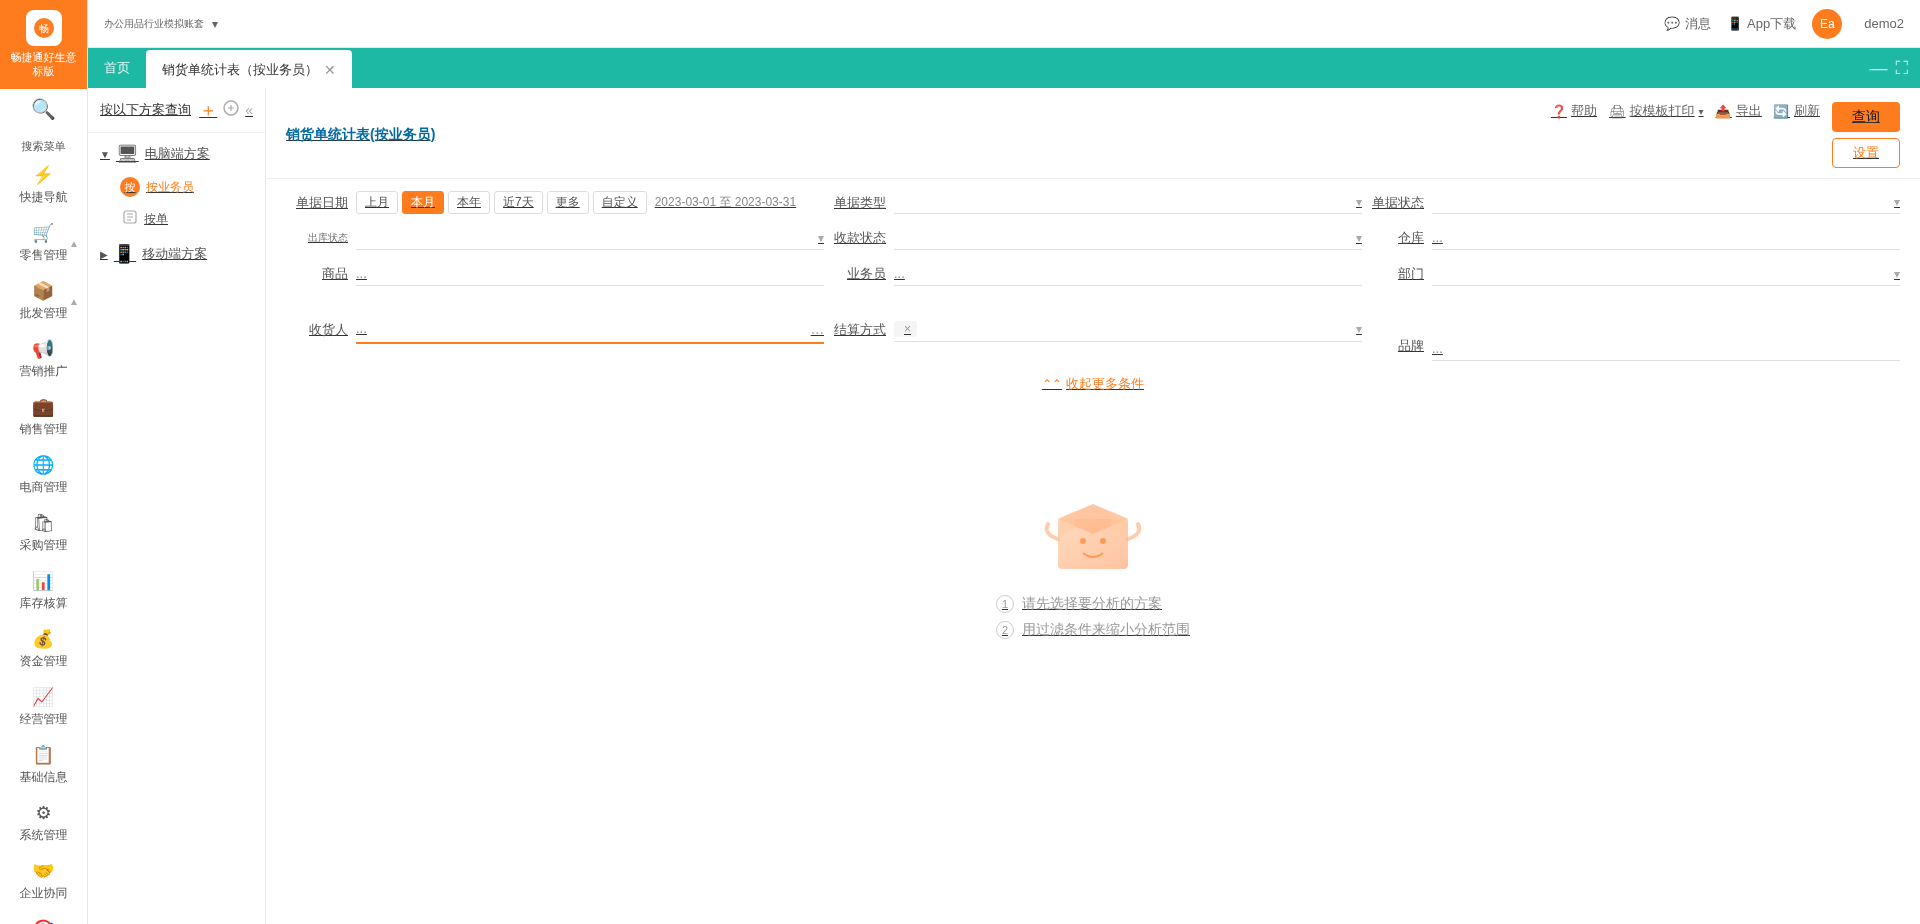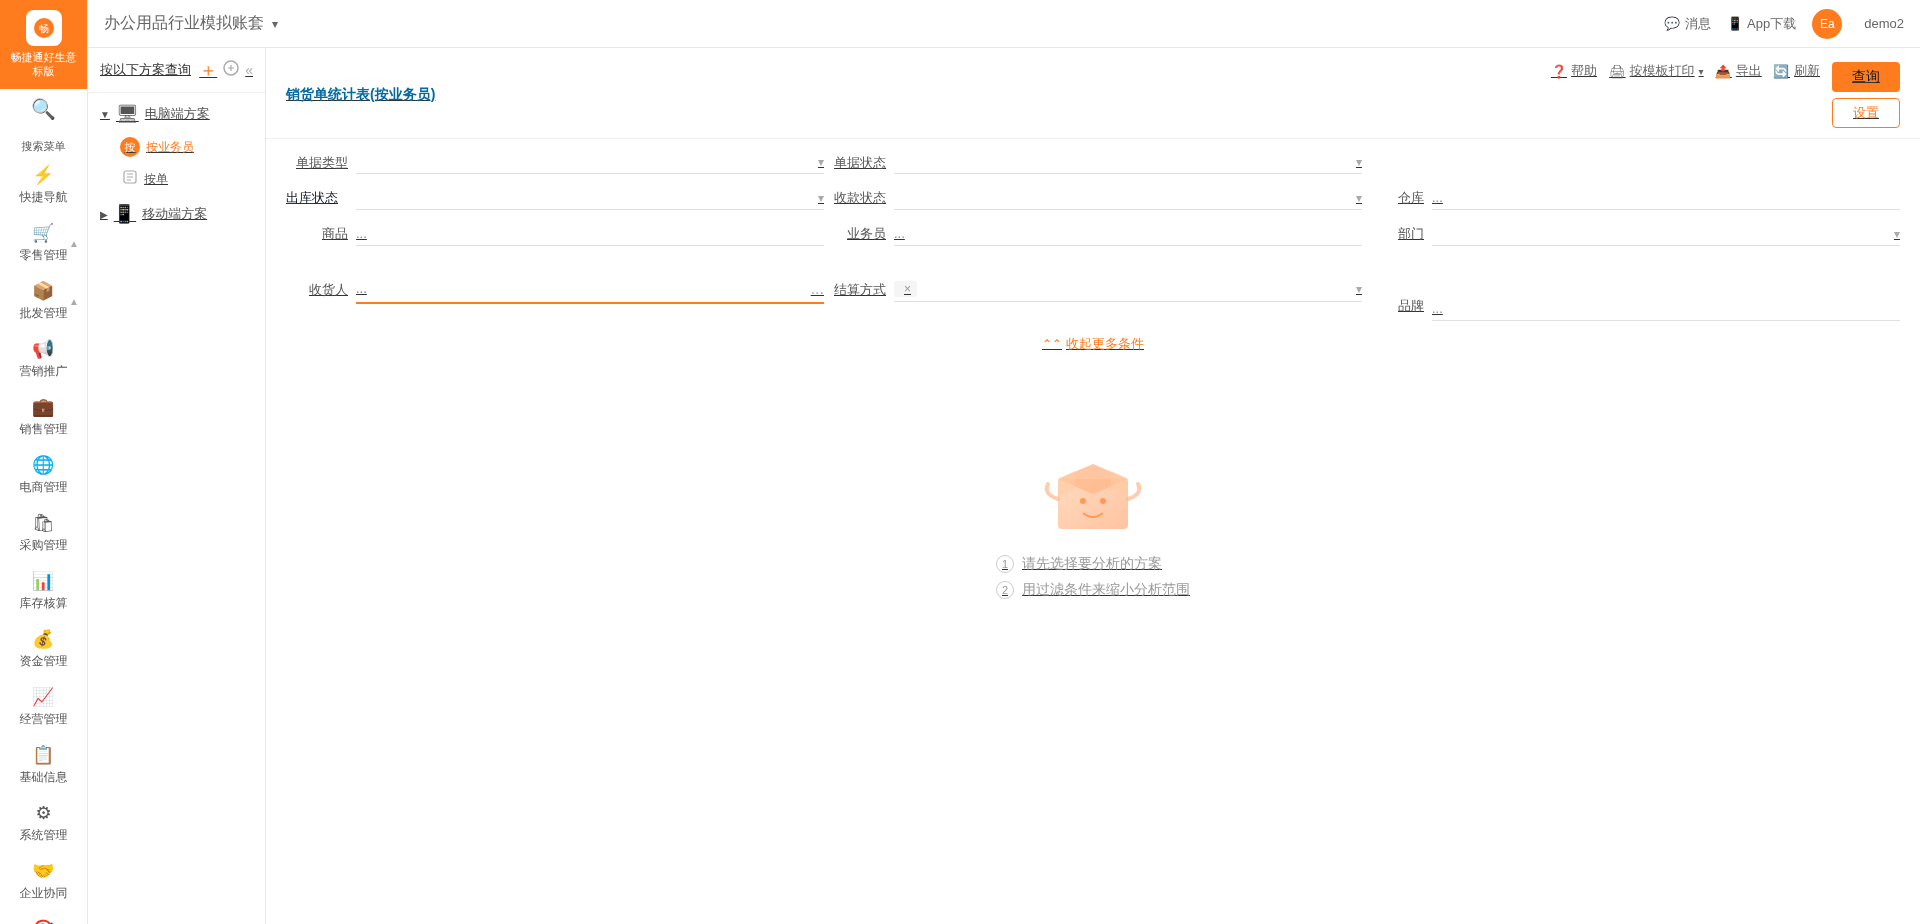--- a/index.html
+++ b/index.html
@@ -13,21 +13,21 @@
     .sidebar-search { padding: 10px 0 6px; width: 100%; display: flex; flex-direction: column; align-items: center; }
     .sidebar-item { width: 100%; display: flex; flex-direction: column; align-items: center; padding: 8px 4px; cursor: pointer; color: #555; font-size: 12px; }
     .sidebar-item .item-icon { font-size: 18px; margin-bottom: 3px; }
 
     
     .main { flex: 1; display: flex; flex-direction: column; overflow: hidden; }
 
     
     .topbar { height: 48px; background: #fff; border-bottom: 1px solid #e8e8e8; display: flex; align-items: center; padding: 0 16px; justify-content: space-between; flex-shrink: 0; }
     .topbar-left { display: flex; align-items: center; gap: 8px; }
-    .topbar-title { font-size: 16px; color: #666; }
+    .topbar-title { font-size: 10px; color: #666; }
     .topbar-dropdown { color: #666; cursor: pointer; font-size: 12px; }
     .topbar-right { display: flex; align-items: center; gap: 16px; }
     .topbar-action { display: flex; align-items: center; gap: 4px; color: #666; font-size: 13px; cursor: pointer; }
     .user-avatar { width: 30px; height: 30px; border-radius: 50%; background: #ff7c1e; display: flex; align-items: center; justify-content: center; color: #fff; font-size: 12px; cursor: pointer; overflow: hidden; }
 
     
     .tabbar { height: 40px; background: #1db9a4; display: flex; align-items: center; padding: 0 0; flex-shrink: 0; }
     .tab { display: flex; align-items: center; padding: 0 16px; height: 100%; cursor: pointer; font-size: 13px; color: rgba(255,255,255,0.85); gap: 6px; }
     .tab.active { background: #fff; color: #333; border-radius: 4px 4px 0 0; margin-top: 4px; }
     .tab .tab-close { font-size: 14px; color: #999; cursor: pointer; }
@@ -188,20 +188,34 @@
       </div>
       <div class="topbar-action" style="gap:22px;">
         <div class="user-avatar">
           <span>Ea</span>
         </div>
         <span>demo2</span>
       </div>
     </div>
   </div>
 
+  <div class="tabbar">
+    <div class="tab tab-home">
+      <span>首页</span>
+    </div>
+    <div class="tab active">
+      <span>销货单统计表（按业务员）</span>
+      <span class="tab-close">✕</span>
+    </div>
+    <div style="flex:1;"></div>
+    <div style="display:flex;align-items:center;padding:0 12px;gap:8px;">
+      <span style="color:rgba(255,255,255,0.8);font-size:18px;cursor:pointer;">—</span>
+      <span style="color:rgba(255,255,255,0.8);font-size:18px;cursor:pointer;">⛶</span>
+    </div>
+  </div>
 
   <div class="content">
 
     <div class="left-panel">
       <div class="left-panel-header">
         <span class="left-panel-title">按以下方案查询</span>
         <div class="left-panel-actions">
           <span class="left-panel-action" style="color:#ff7c1e;font-size:18px;">＋</span>
           <span class="left-panel-action">
             <svg width="16" height="16" viewBox="0 0 16 16" fill="none">
@@ -268,41 +282,53 @@
           <div class="action-group">
             <button class="btn-query">查询</button>
             <button class="btn-settings">设置</button>
           </div>
         </div>
       </div>
 
       <div class="filter-area">
 
         <div style="display:grid;grid-template-columns:1fr 1fr 1fr;margin-bottom:12px;">
+          <div style="display:flex;align-items:center;">
+            <span style="width:70px;flex-shrink:0;font-size:13px;color:#555;text-align:right;padding-right:8px;">单据日期</span>
+            <div style="display:flex;align-items:center;flex:1;gap:4px;">
+              <button class="date-btn">上月</button>
+              <button class="date-btn active">本月</button>
+              <button class="date-btn">本年</button>
+              <button class="date-btn">近7天</button>
+              <button class="date-btn">更多</button>
+              <button class="date-btn">自定义</button>
+              <span style="font-size:12px;color:#888;margin-left:4px;">2023-03-01 至 2023-03-31</span>
+            </div>
+          </div>
 
           <div style="display:flex;align-items:center;">
             <span style="width:70px;flex-shrink:0;font-size:13px;color:#555;text-align:right;padding-right:8px;">单据类型</span>
             <div style="flex:1;display:flex;align-items:center;justify-content:space-between;border-bottom:1px solid #e0e0e0;padding:4px 0;cursor:pointer;">
               <span style="color:#888;font-size:13px;"></span>
               <span style="font-size:12px;color:#aaa;">▾</span>
             </div>
           </div>
 
           <div style="display:flex;align-items:center;">
             <span style="width:70px;flex-shrink:0;font-size:13px;color:#555;text-align:right;padding-right:8px;">单据状态</span>
             <div style="flex:1;display:flex;align-items:center;justify-content:space-between;border-bottom:1px solid #e0e0e0;padding:4px 0;cursor:pointer;">
               <span style="color:#888;font-size:13px;"></span>
               <span style="font-size:12px;color:#aaa;">▾</span>
             </div>
           </div>
         </div>
 
         <div style="display:grid;grid-template-columns:1fr 1fr 1fr;margin-bottom:12px;">
           <div style="display:flex;align-items:center;">
-            <span style="width:70px;flex-shrink:0;font-size:13px;color:#0f172a;text-align:left;padding-right:8px;">出库状态</span>
+            <span style="width:70px;flex-shrink:0;font-size:10px;color:#737373;text-align:right;padding-right:8px;">出库状态</span>
             <div style="flex:1;display:flex;align-items:center;justify-content:space-between;border-bottom:1px solid #e0e0e0;padding:4px 0;cursor:pointer;">
               <span style="color:#888;font-size:13px;"></span>
               <span style="font-size:12px;color:#aaa;">▾</span>
             </div>
           </div>
 
           <div style="display:flex;align-items:center;">
             <span style="width:70px;flex-shrink:0;font-size:13px;color:#555;text-align:right;padding-right:8px;">收款状态</span>
             <div style="flex:1;display:flex;align-items:center;justify-content:space-between;border-bottom:1px solid #e0e0e0;padding:4px 0;cursor:pointer;">
               <span style="color:#888;font-size:13px;"></span>

